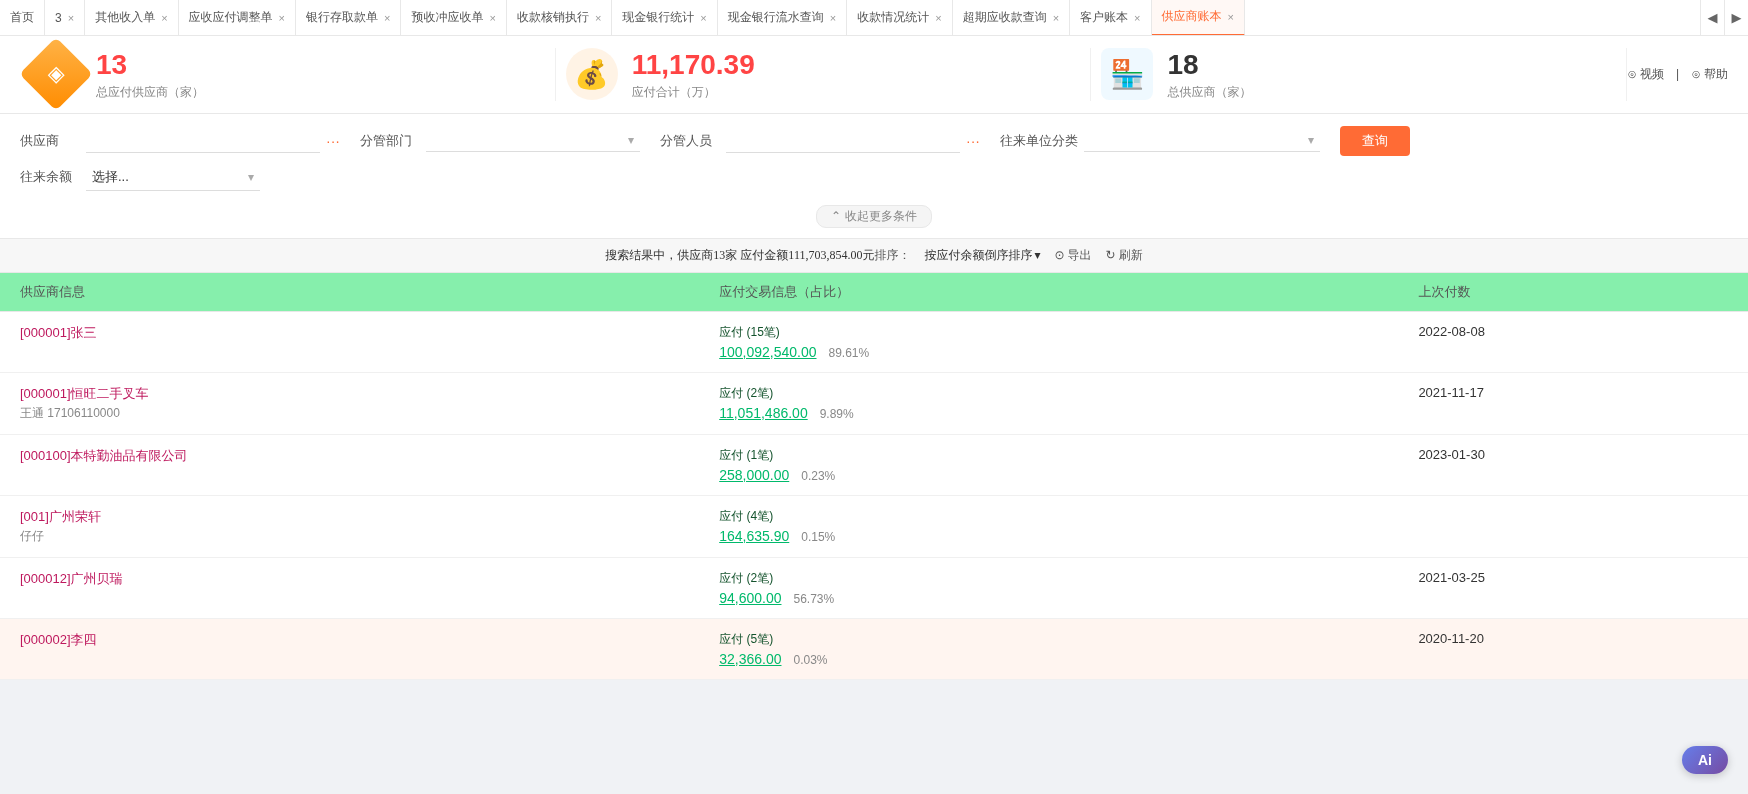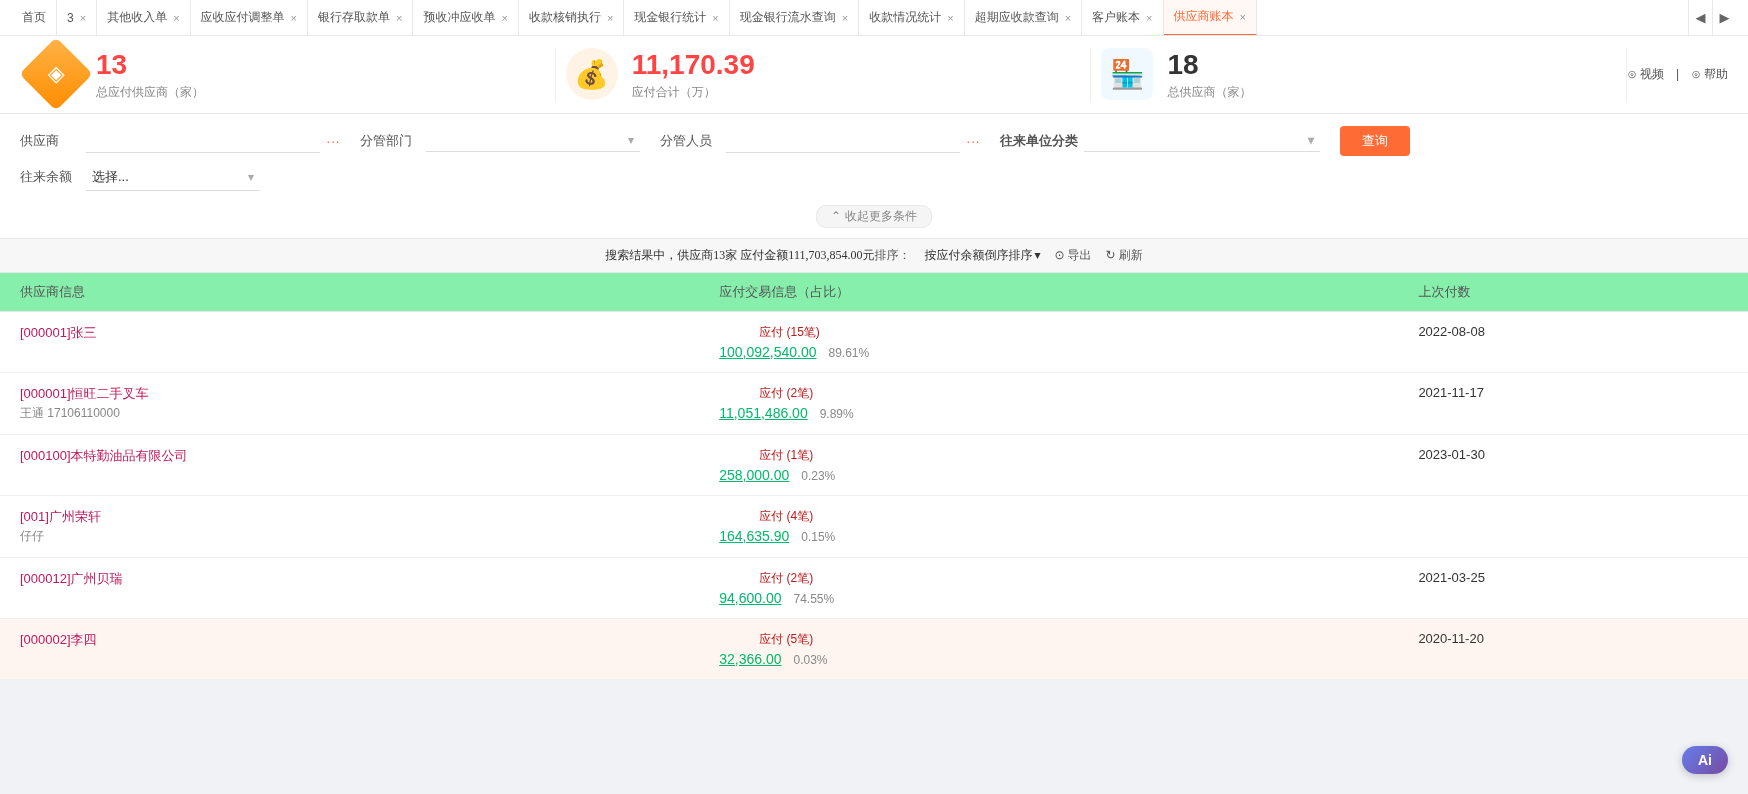--- a/index.html
+++ b/index.html
@@ -5,21 +5,21 @@
     * { margin: 0; padding: 0; box-sizing: border-box; }
     body { font-family: 'Microsoft YaHei', Arial, sans-serif; font-size: 13px; background: #f0f2f5; color: #333; width: 1748px; min-height: 794px; overflow-x: hidden; }
 
     
     .top-nav {
       background: #fff;
       border-bottom: 1px solid #e8e8e8;
       display: flex;
       align-items: center;
       height: 36px;
-      padding: 12px;
+      padding: 0;
       overflow: hidden;
     }
     .nav-tab {
       display: inline-flex;
       align-items: center;
       padding: 0 10px;
       height: 36px;
       border-right: 1px solid #e8e8e8;
       white-space: nowrap;
       cursor: pointer;
@@ -199,21 +199,21 @@
       padding: 12px 20px;
       vertical-align: top;
       font-size: 13px;
     }
     .supplier-link {
       color: #be185d;
       cursor: pointer;
     }
     .supplier-sub { color: #888; font-size: 12px; margin-top: 2px; }
     .amount-green { color: #00b96b; font-size: 14px; font-weight: 500; text-decoration: underline; cursor: pointer; }
-    .trans-info { font-size: 12px; color: #b91c1c; margin-bottom: 3px; margin-left: 40px; }
+    .trans-info { font-size: 12px; color: #14532d; margin-bottom: 3px; }
     .trans-row { display: flex; align-items: baseline; gap: 12px; }
     .percent { color: #888; font-size: 12px; }
 
     
     .icon-diamond {
       width: 52px; height: 52px;
       background: linear-gradient(135deg, #ffb347, #ff8c00);
       transform: rotate(45deg);
       border-radius: 6px;
       display: flex;
@@ -352,21 +352,21 @@
         <span class="filter-chevron">▾</span>
       </div>
     </div>
 
     <div class="filter-item" style="max-width:320px;">
       <span class="filter-label">分管人员</span>
       <input class="filter-input" type="text" value="" style="">
       <span class="filter-ellipsis">···</span>
     </div>
 
-    <div class="filter-item" style="max-width:320px;font-weight:bold;">
+    <div class="filter-item" style="max-width:320px;">
       <span class="filter-label">往来单位分类</span>
       <div class="filter-select">
         <span></span>
         <span class="filter-chevron">▾</span>
       </div>
     </div>
 
     <button class="search-btn">查询</button>
   </div>
   <div class="filter-row">
@@ -502,21 +502,21 @@
       <tr>
         <td>
           <div><a class="supplier-link">
             <span>[000012]广州贝瑞</span>
           </a></div>
         </td>
         <td>
           <div class="trans-info">应付 (2笔)</div>
           <div class="trans-row">
             <span class="amount-green">94,600.00</span>
-            <span class="percent">74.55%</span>
+            <span class="percent">56.73%</span>
           </div>
         </td>
         <td>
           <span>2021-03-25</span>
         </td>
       </tr>
 
       <tr class="highlighted">
         <td>
           <div><a class="supplier-link">

